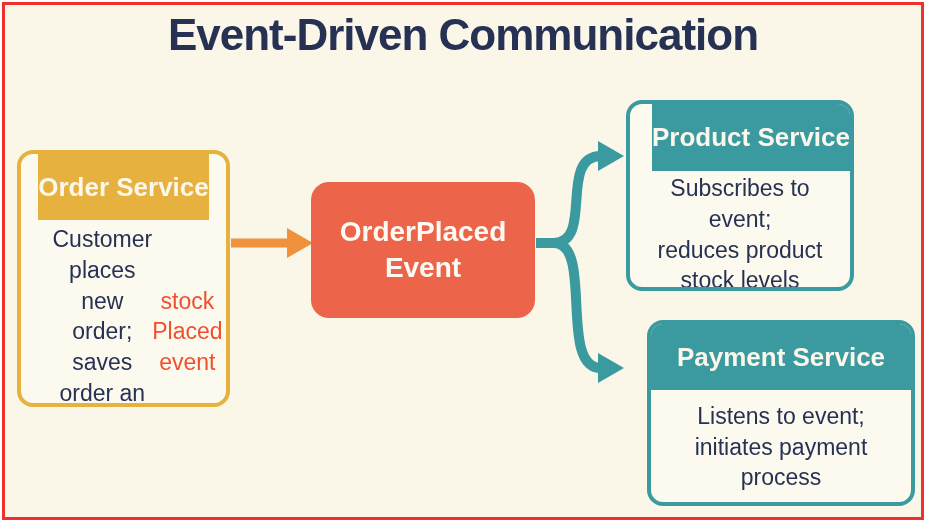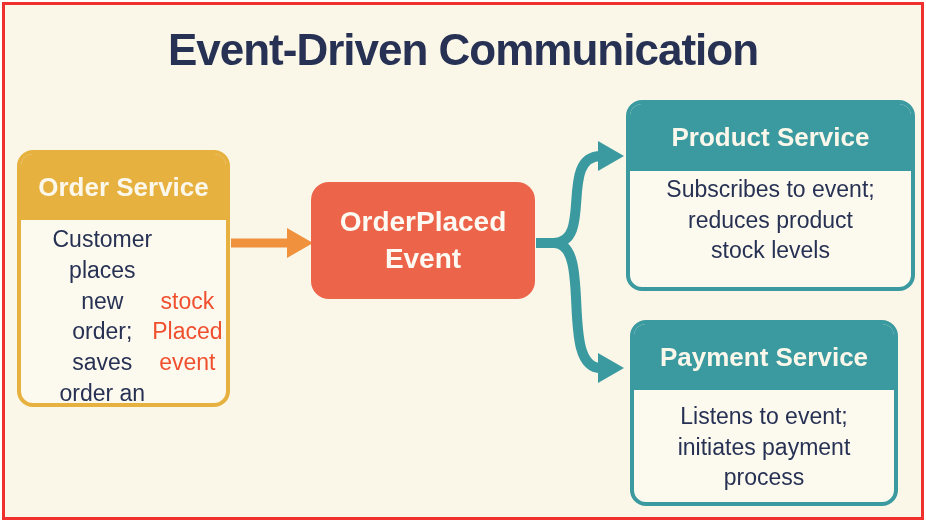--- a/index.html
+++ b/index.html
@@ -13,21 +13,21 @@
   }
   .frame {
     position: absolute;
     left: 2px; top: 2px;
     width: 916px; height: 512px;
     border: 3px solid #F0302D;
     background: #FAF7E9;
   }
   .title {
     position: absolute;
-    left: 0; top: 25px;
+    left: 0; top: 10px;
     width: 100%;
     text-align: center;
     font-size: 44px;
     font-weight: bold;
     letter-spacing: -1px;
     color: #273153;
   }
   .card {
     position: absolute;
     border-radius: 16px;
@@ -54,46 +54,46 @@
     display: flex;
     align-items: center;
     justify-content: center;
     text-align: center;
     color: #273153;
     white-space: pre-line;
     line-height: 1.34;
   }
   .hl { color: #F04F2E; }
 
-  #order-card   { left: 17px;  top: 150px; width: 213px; height: 257px; }
+  #order-card   { left: 17px;  top: 150px; width: 213px; height: 257px; align-items: center; }
   #order-card .card-header { height: 66px; font-size: 26px; }
   #order-card .card-body   { font-size: 23px; padding: 4px 6px 10px 6px; margin-left: 28px; }
 
   #event-card {
     position: absolute;
     left: 311px; top: 182px;
-    width: 224px; height: 117px;
+    width: 224px; height: 136px;
     background: #EC6449;
     border-radius: 18px;
     display: flex;
     align-items: center;
     justify-content: center;
     text-align: center;
     color: #FCFAF2;
     font-size: 28px;
     font-weight: bold;
     white-space: pre-line;
     line-height: 1.3;
   }
 
-  #product-card { left: 626px; top: 100px; width: 289px; height: 191px; }
+  #product-card { left: 626px; top: 100px; width: 228px; height: 191px; align-items: flex-end; }
   #product-card .card-header { height: 67px; font-size: 26px; }
   #product-card .card-body   { font-size: 23px; padding: 2px 24px 20px 24px; }
 
-  #payment-card { left: 630px; top: 320px; width: 268px; height: 186px; }
+  #payment-card { left: 647px; top: 320px; width: 268px; height: 186px; }
   #payment-card .card-header { height: 66px; font-size: 26px; }
   #payment-card .card-body   { font-size: 23px; padding: 10px 24px 8px 24px; }
 
   .arrows {
     position: absolute;
     left: 0; top: 0;
     width: 926px; height: 522px;
     pointer-events: none;
   }
 </style>

